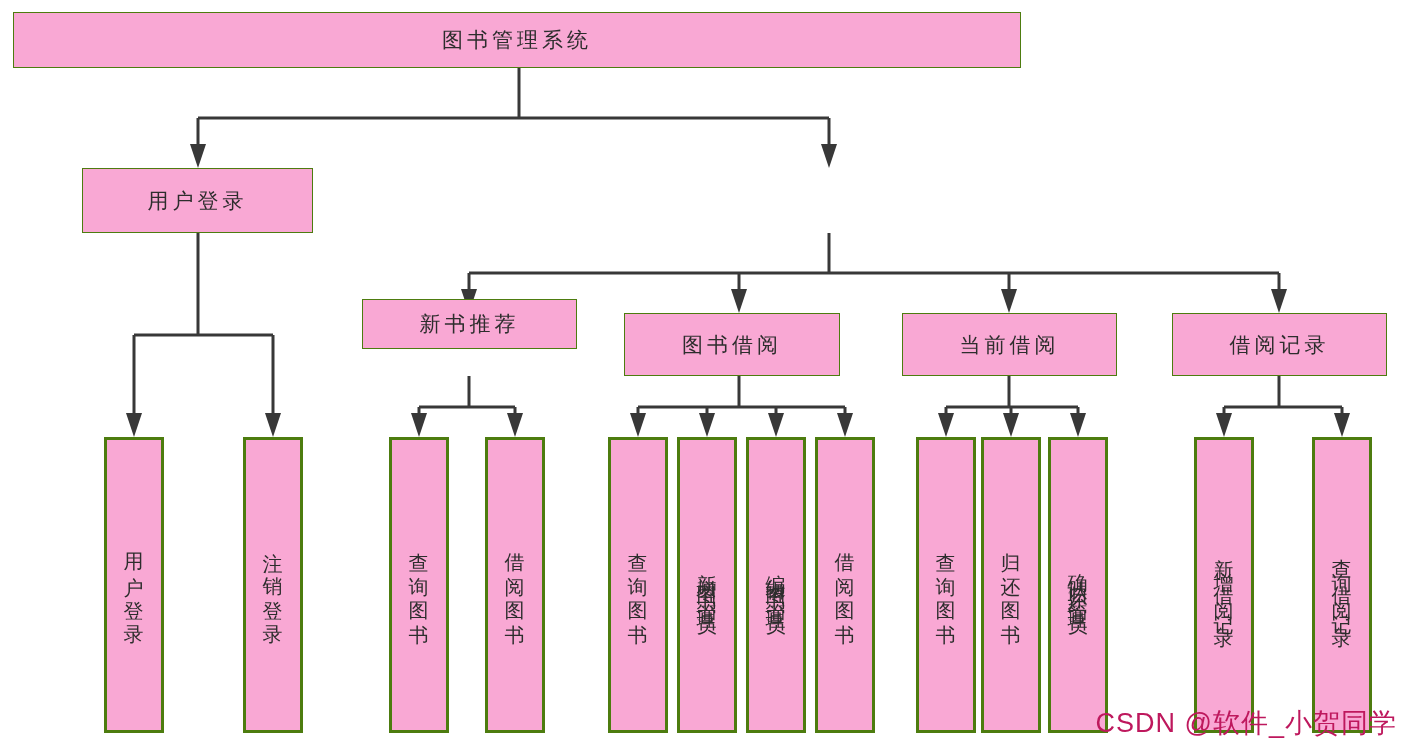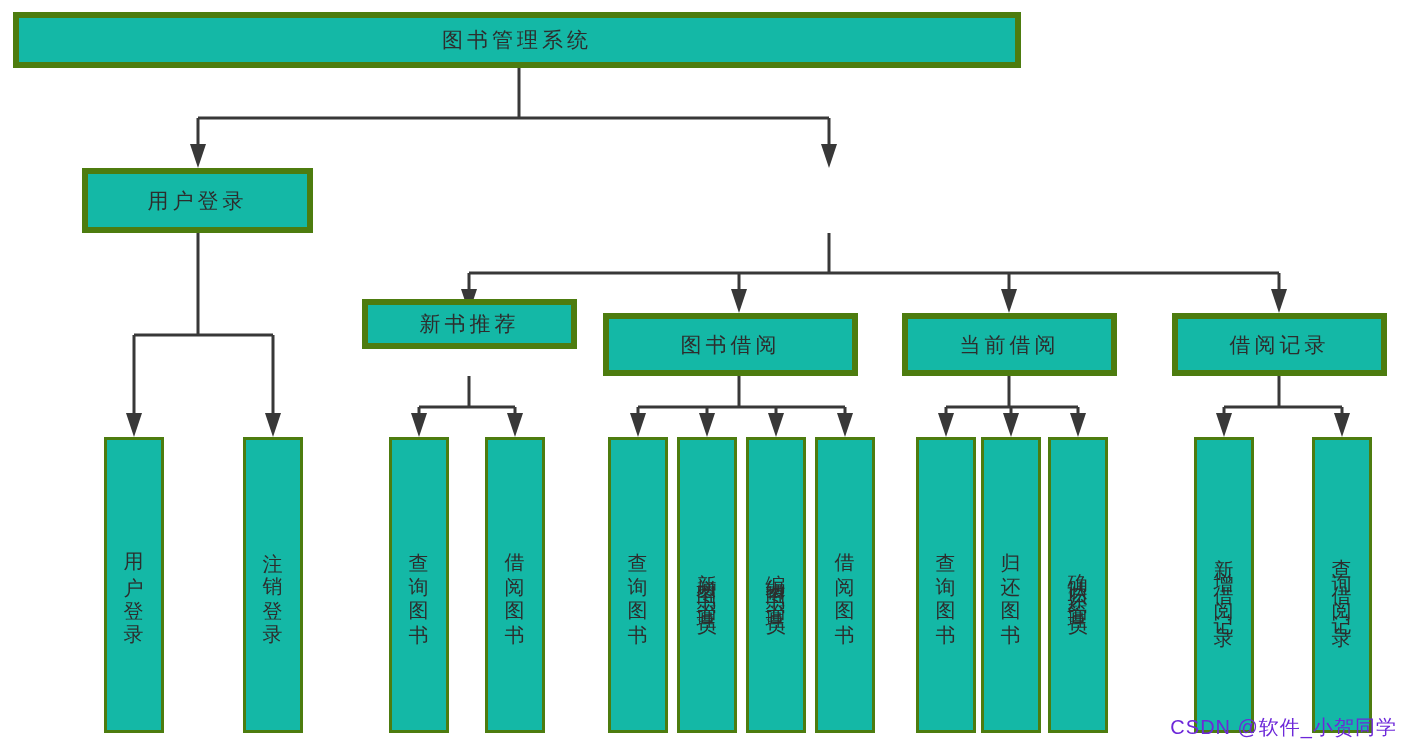--- a/index.html
+++ b/index.html
@@ -13,22 +13,22 @@
   }
   .wires {
     position: absolute;
     left: 0; top: 0;
     width: 1405px; height: 747px;
     pointer-events: none;
   }
   .node {
     position: absolute;
     box-sizing: border-box;
-    background: #14b8a6;
-    border: 6px solid #4d7c0f;
+    background: #f9a8d4;
+    border: 1px solid #4d7c0f;
     color: #2d2d2d;
     display: flex;
     align-items: center;
     justify-content: center;
     text-align: center;
   }
   .h {
     font-size: 21px;
     letter-spacing: 4px;
     white-space: nowrap;
@@ -40,22 +40,22 @@
     writing-mode: vertical-rl;
     text-orientation: mixed;
   }
   .ls-lg { letter-spacing: 24px; }
   .ls-md { letter-spacing: 14px; }
   .ls-sm { letter-spacing: 6px;  }
   .watermark {
     position: absolute;
     right: 8px;
     bottom: 6px;
-    font-size: 20px;
-    color: #6d28d9;
+    font-size: 27px;
+    color: #be185d;
     letter-spacing: 1px;
     white-space: nowrap;
   }
 </style>
 </head>
 <body>
 
 <div class="canvas">
 
   <svg class="wires" viewBox="0 0 1405 747" xmlns="http://www.w3.org/2000/svg">
@@ -89,21 +89,21 @@
       <polygon points="1216,413 1232,413 1224,437"></polygon>
       <polygon points="1334,413 1350,413 1342,437"></polygon>
     </g>
   </svg>
 
   <div class="node h" style="left:13px;top:12px;width:1008px;height:56px">图书管理系统</div>
 
   <div class="node h" style="left:82px;top:168px;width:231px;height:65px">用户登录</div>
 
   <div class="node h" style="left:362px;top:299px;width:215px;height:50px">新书推荐</div>
-  <div class="node h" style="left:603px;top:313px;width:255px;height:63px">图书借阅</div>
+  <div class="node h" style="left:624px;top:313px;width:216px;height:63px">图书借阅</div>
   <div class="node h" style="left:1172px;top:313px;width:215px;height:63px">借阅记录</div>
   <div class="node h" style="left:902px;top:313px;width:215px;height:63px">当前借阅</div>
 
   <div class="node v ls-lg" style="left:104px;top:437px;width:60px;height:296px">用户登录</div>
   <div class="node v ls-lg" style="left:243px;top:437px;width:60px;height:296px">注销登录</div>
 
   <div class="node v ls-lg" style="left:389px;top:437px;width:60px;height:296px">查询图书</div>
   <div class="node v ls-lg" style="left:485px;top:437px;width:60px;height:296px">借阅图书</div>
 
   <div class="node v ls-lg" style="left:608px;top:437px;width:60px;height:296px">查询图书</div>

